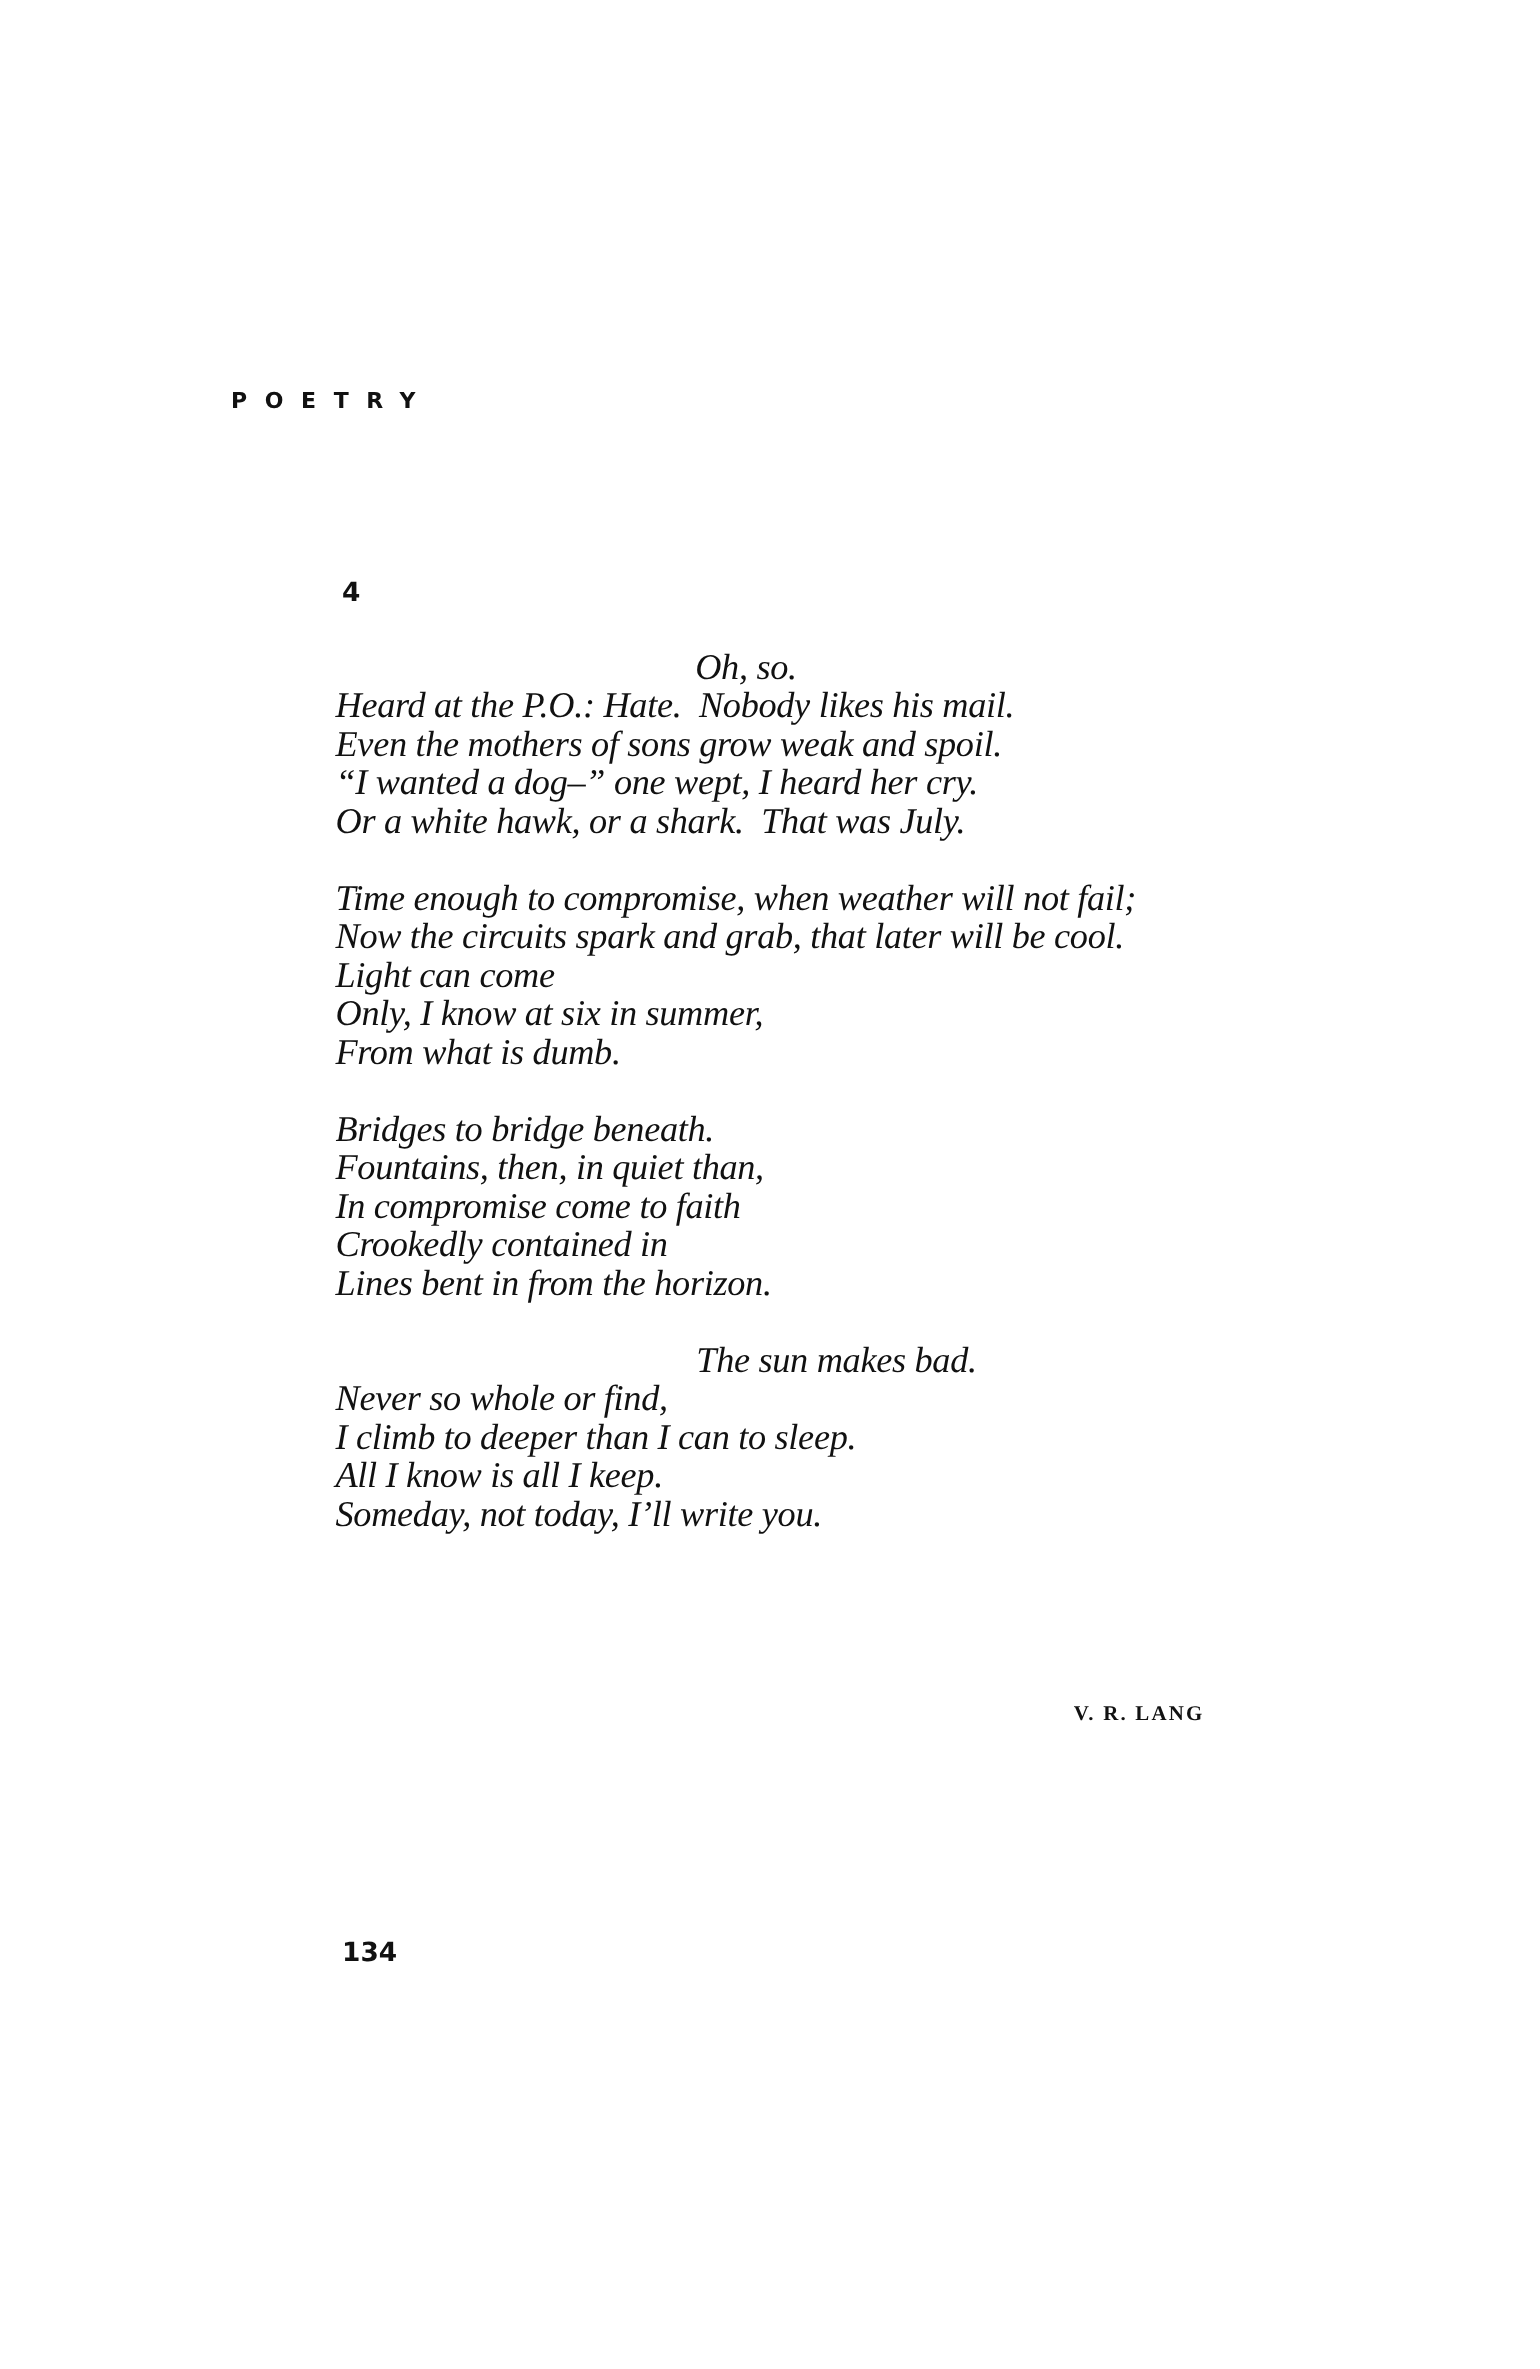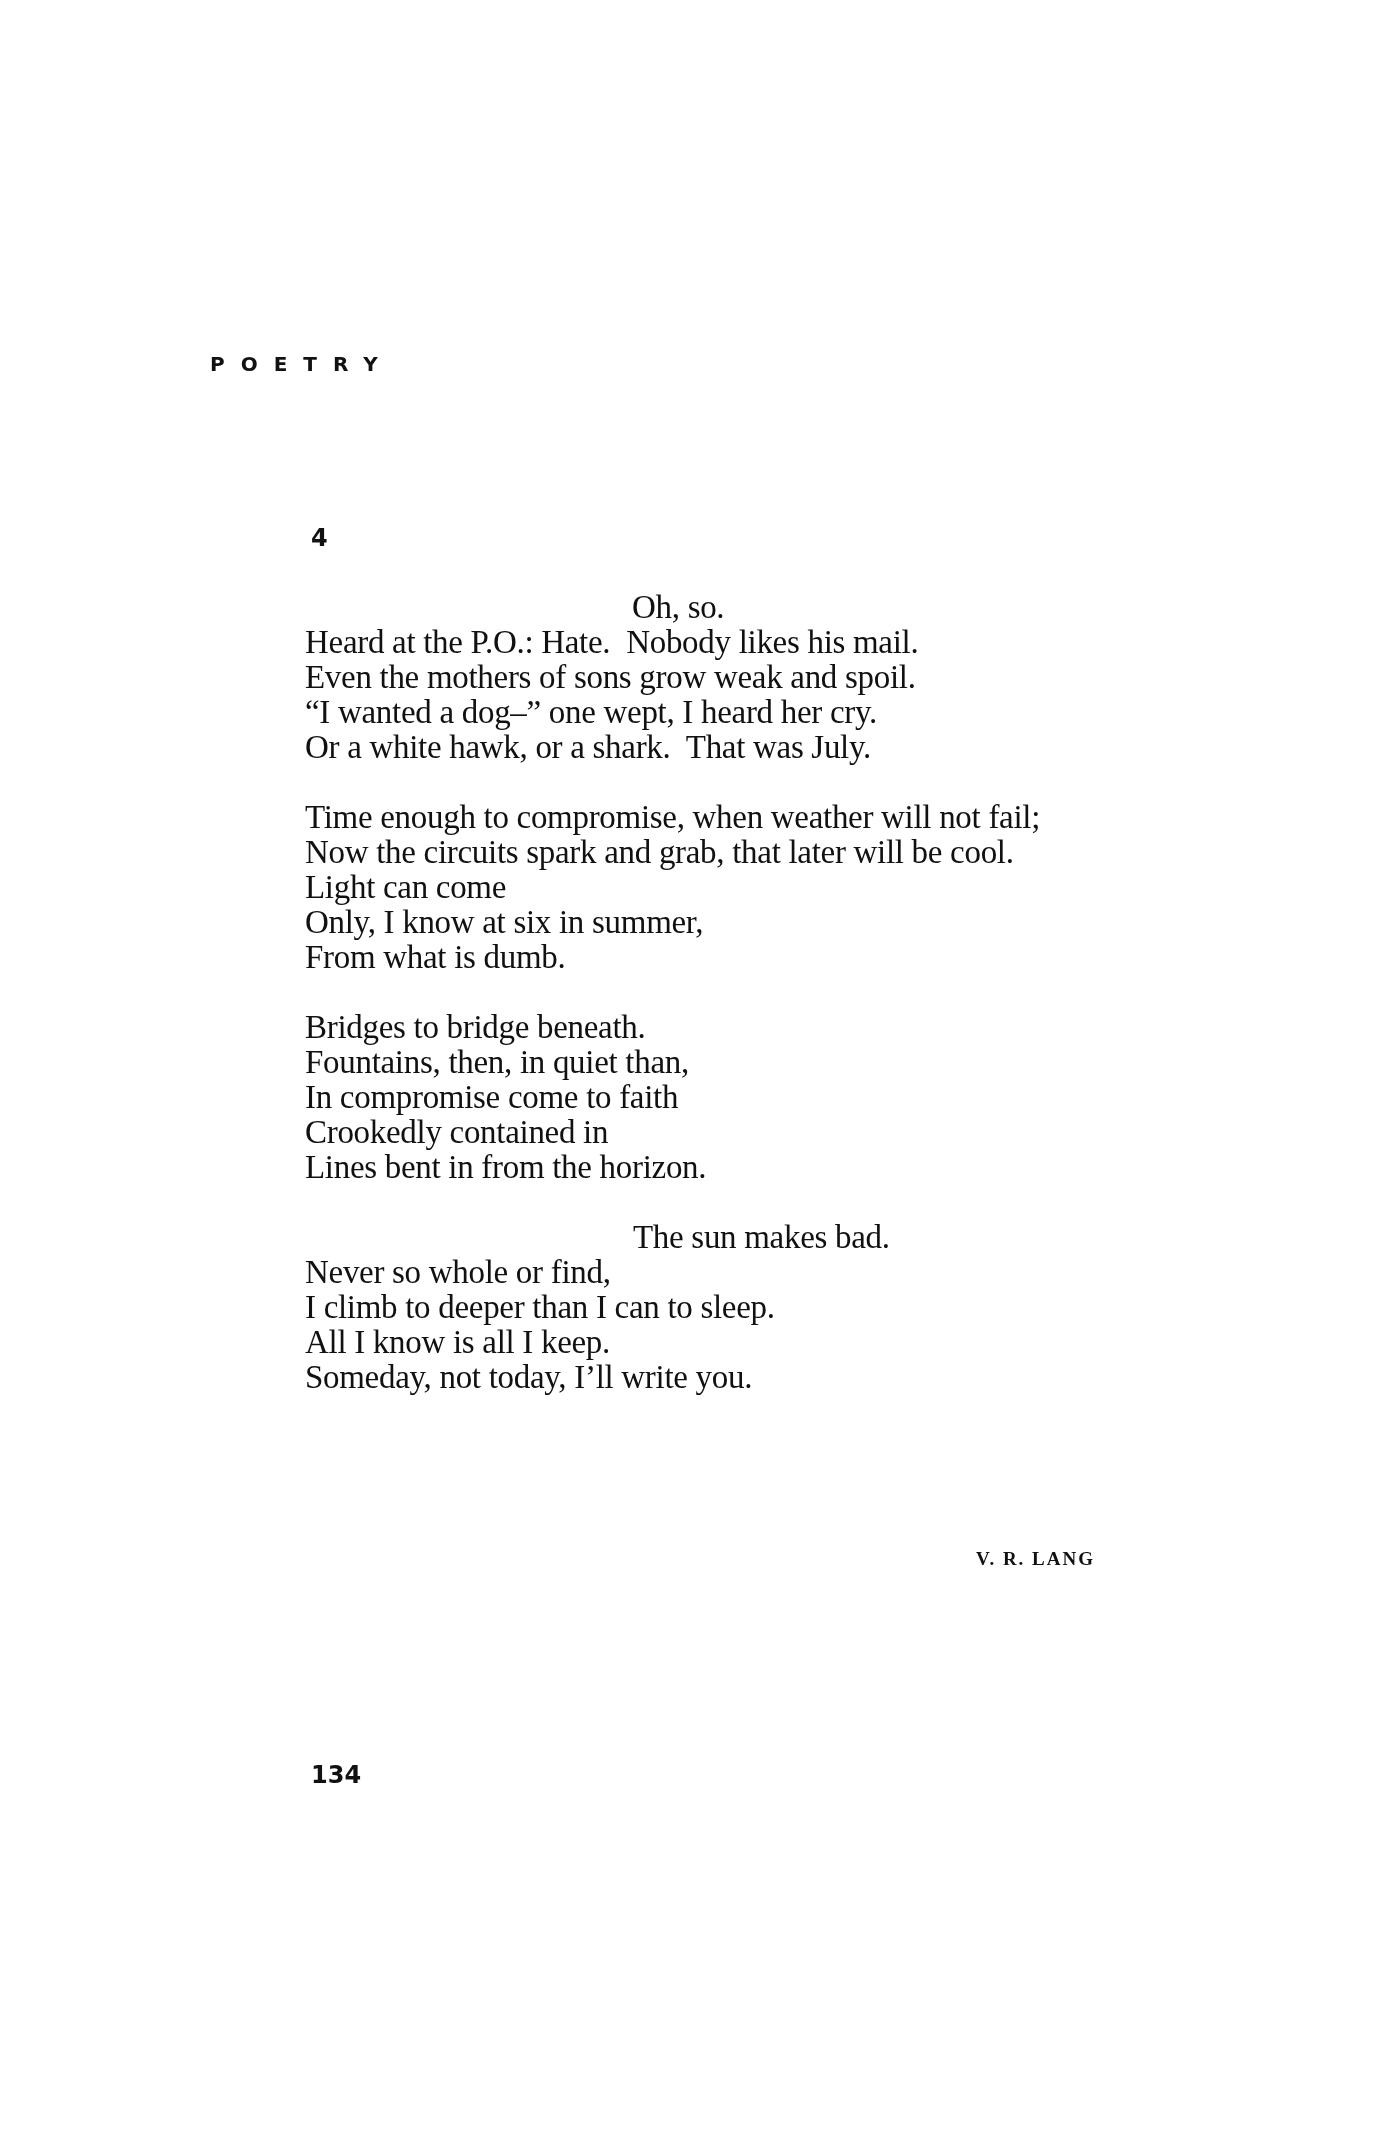--- a/index.html
+++ b/index.html
@@ -44,20 +44,21 @@
       line-height: 35px;
       letter-spacing: -0.3px;
     }
     .stanza {
       margin: 0 0 35px 0;
     }
     .line {
       display: block;
       white-space: pre;
       height: 35px;
+      font-style: italic;
     }
     .indent-1 { padding-left: 327px; }
     .indent-2 { padding-left: 328px; }
     .signature {
       position: absolute;
       left: 955px;
       top: 1516px;
       width: 140px;
       text-align: right;
       font-family: "Liberation Serif", serif;

